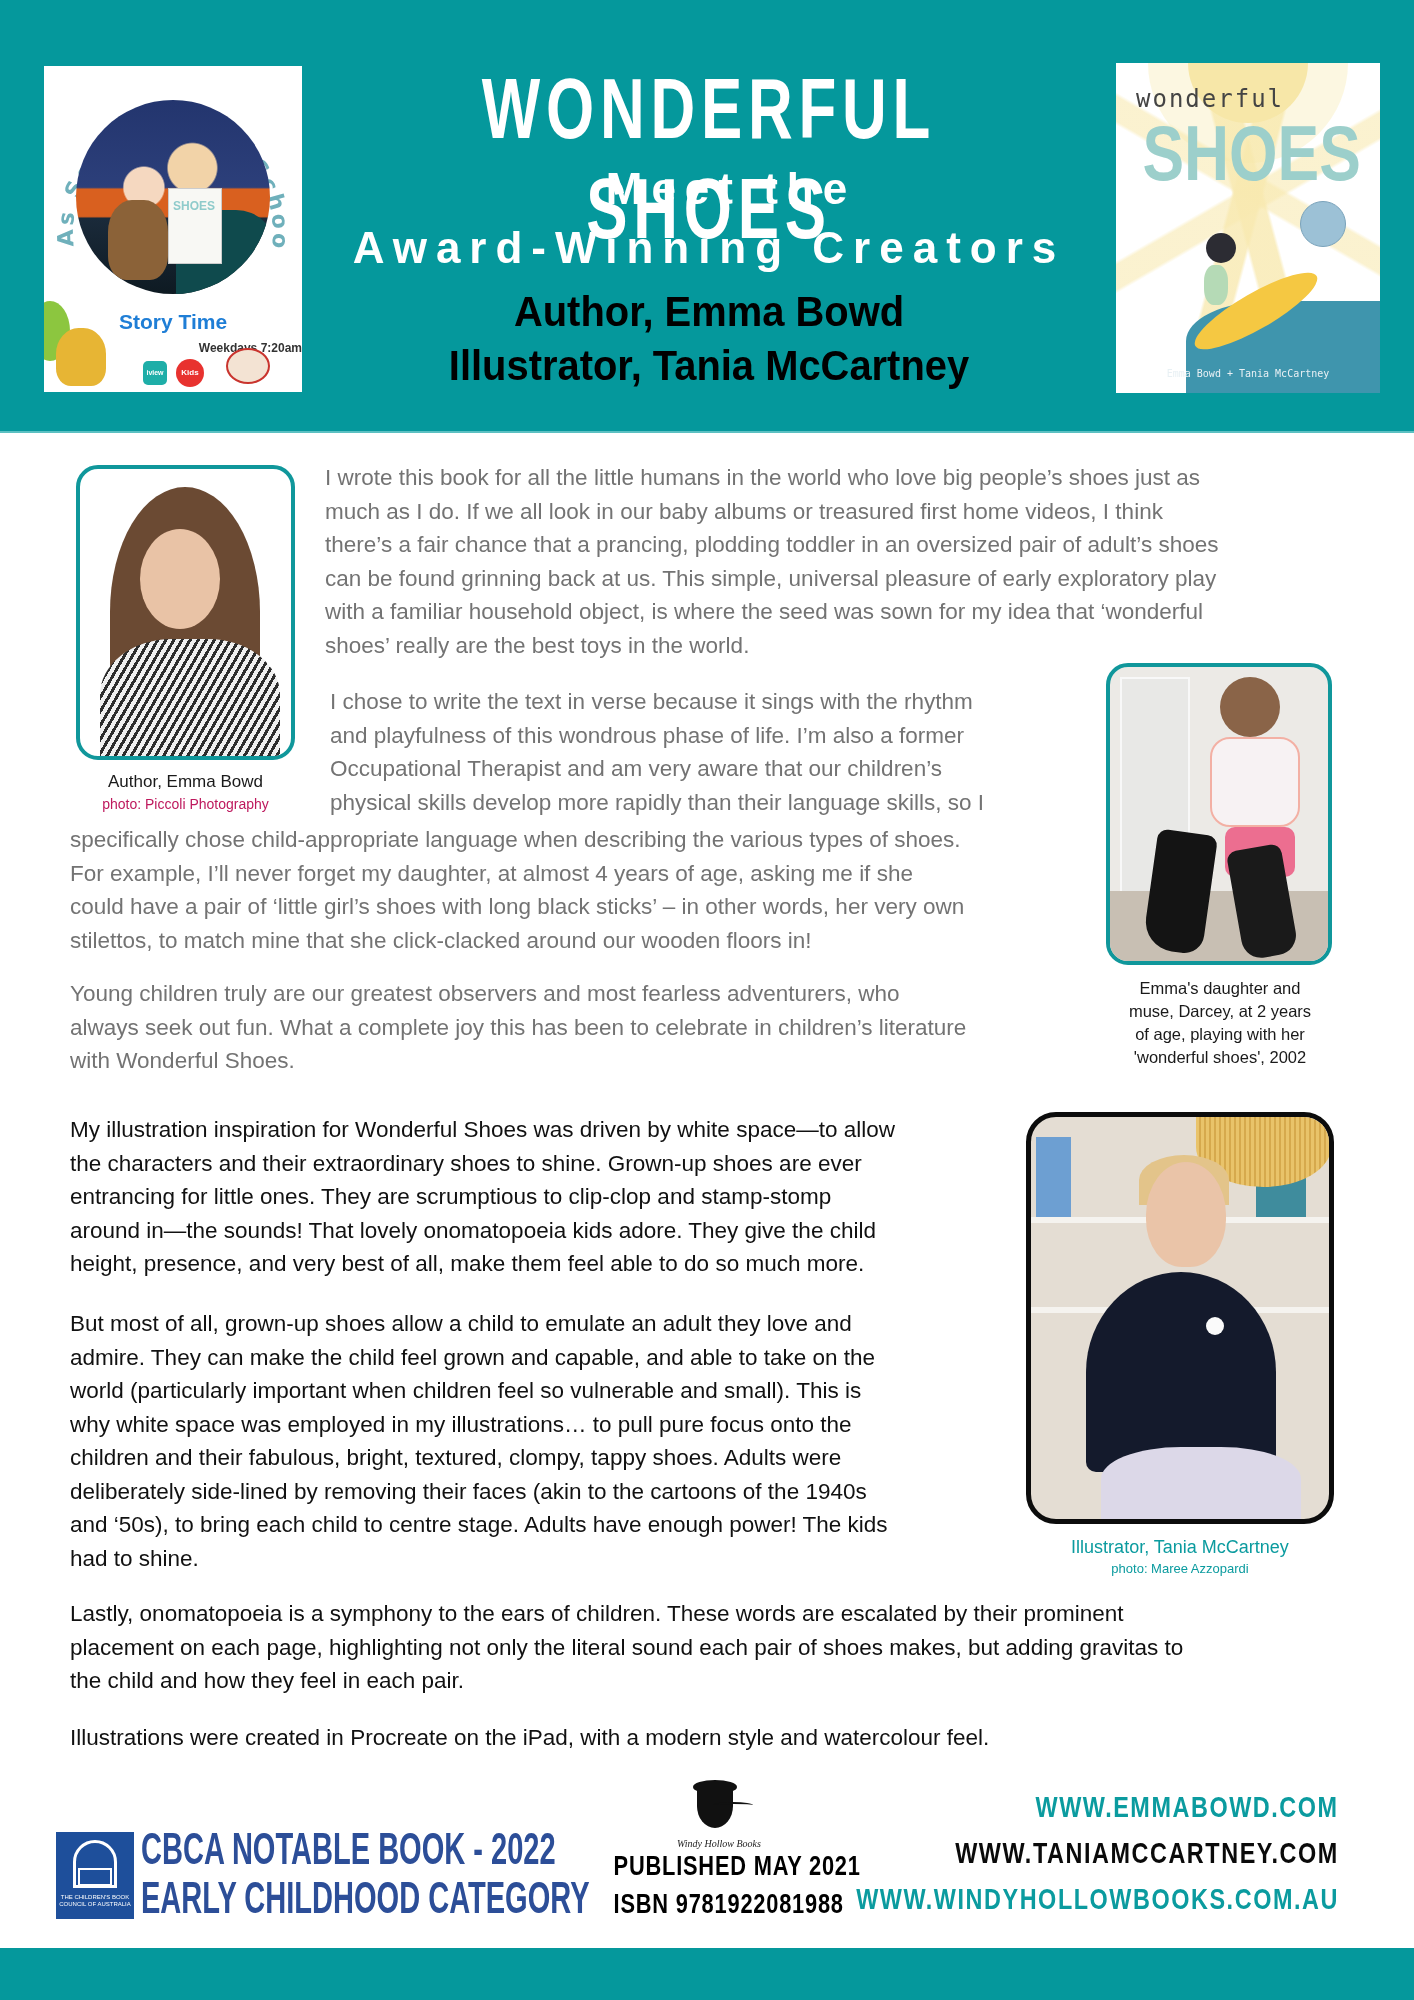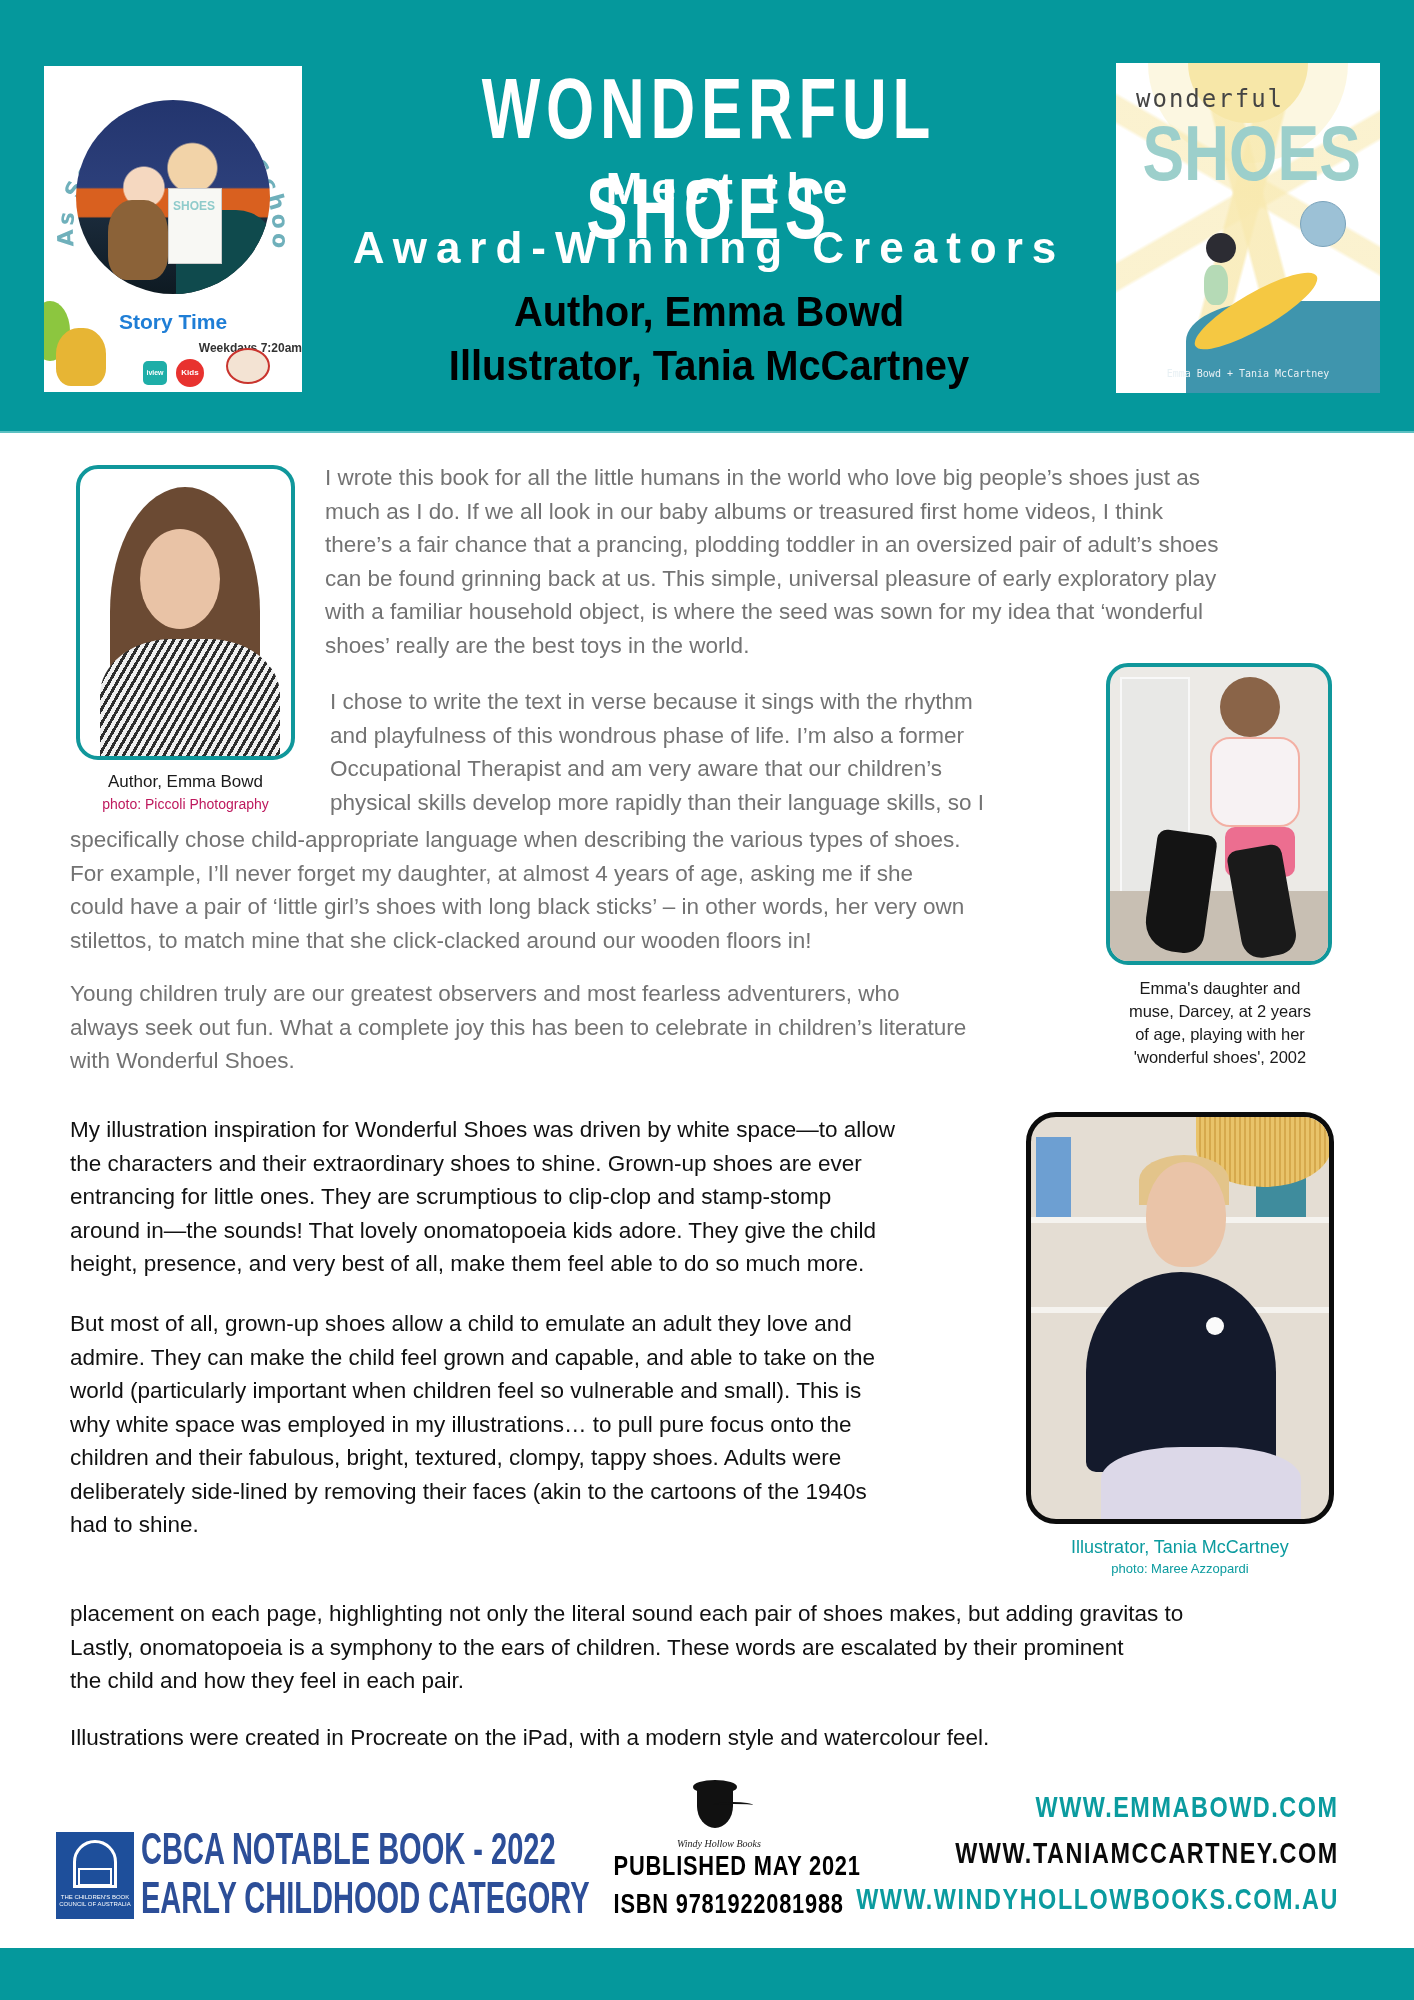--- a/index.html
+++ b/index.html
@@ -386,41 +386,42 @@
   <p>around in—the sounds! That lovely onomatopoeia kids adore. They give the child</p>
   <p>height, presence, and very best of all, make them feel able to do so much more.</p>
 </div>
 <div class="body-text" style="left:70px; top:1307px; width:940px; color:#111;">
   <p>But most of all, grown-up shoes allow a child to emulate an adult they love and</p>
   <p>admire. They can make the child feel grown and capable, and able to take on the</p>
   <p>world (particularly important when children feel so vulnerable and small). This is</p>
   <p>why white space was employed in my illustrations… to pull pure focus onto the</p>
   <p>children and their fabulous, bright, textured, clompy, tappy shoes. Adults were</p>
   <p>deliberately side-lined by removing their faces (akin to the cartoons of the 1940s</p>
+  <p>and ‘50s), to bring each child to centre stage. Adults have enough power! The kids</p>
   <p>had to shine.</p>
 </div>
 
 <div class="photo-frame tania-photo">
   <div class="shelf1"></div>
   <div class="shelf2"></div>
   <div class="poster1"></div>
   <div class="poster2"></div>
   <div class="lamp"></div>
   <div class="body"></div>
   <div class="hair"></div>
   <div class="head"></div>
   <div class="flower"></div>
   <div class="skirt"></div>
 </div>
 <div class="caption tania-caption-name">Illustrator, Tania McCartney</div>
 <div class="caption tania-caption-credit">photo: Maree Azzopardi</div>
 
 <div class="body-text" style="left:70px; top:1597px; width:1300px; color:#111;">
+  <p>Lastly, onomatopoeia is a symphony to the ears of children. These words are escalated by their prominent</p>
   <p>placement on each page, highlighting not only the literal sound each pair of shoes makes, but adding gravitas to</p>
-  <p>Lastly, onomatopoeia is a symphony to the ears of children. These words are escalated by their prominent</p>
   <p>the child and how they feel in each pair.</p>
 </div>
 <div class="body-text" style="left:70px; top:1721px; width:1300px; color:#111;">
   <p>Illustrations were created in Procreate on the iPad, with a modern style and watercolour feel.</p>
 </div>
 
 <div class="footer-cbca-logo">
   <div class="arch"></div>
   <div class="book-shape"></div>
   <div class="org">THE CHILDREN'S BOOK COUNCIL OF AUSTRALIA</div>

